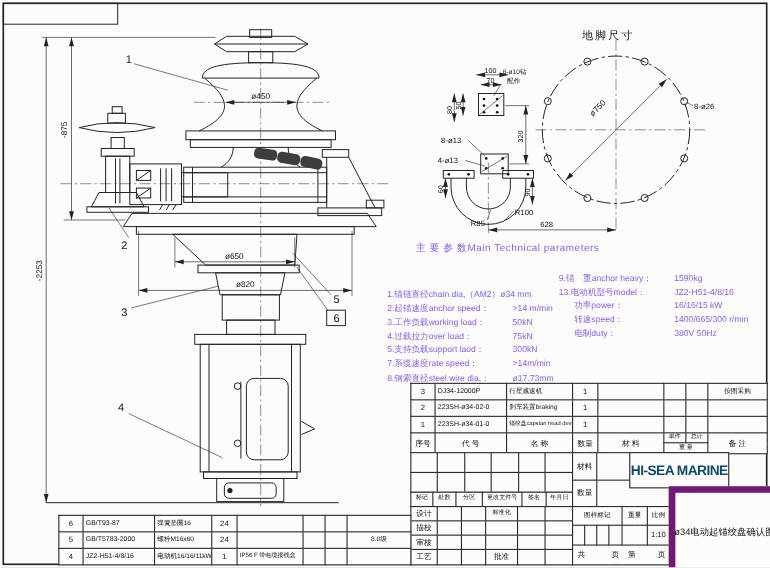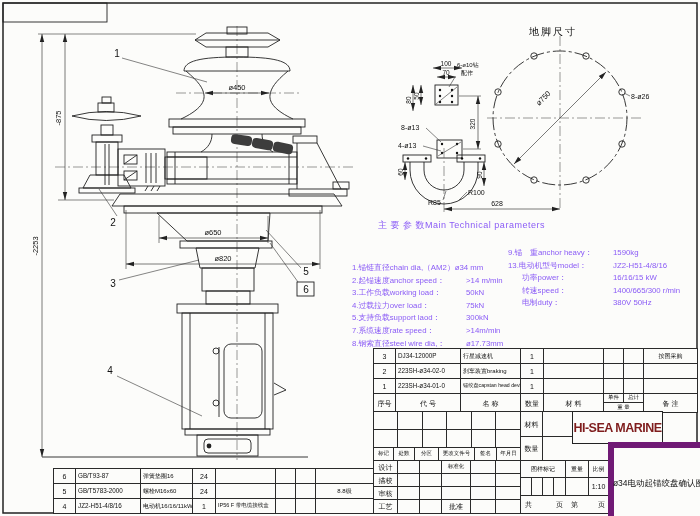--- a/index.html
+++ b/index.html
@@ -29,21 +29,21 @@
   .pcol-left{left:0;top:15px;width:156px;margin-top:28px;}
   .pcol-right{left:156px;top:28px;width:190px;}
   .prow{display:flex;font-size:7.8px;line-height:12.6px;white-space:nowrap;}
   .pcol-left .plabel{width:114px;flex:none;}
   .pcol-right .plabel{width:105px;flex:none;}
   .prow.indent{padding-left:14px;}
   .pcol-right .prow.indent .plabel{width:91px;}
 
   .companyBox{position:absolute;left:572px;top:411px;width:89px;height:31px;border:1px solid #222;
     display:flex;align-items:center;justify-content:center;font-weight:bold;font-size:12.5px;
-    letter-spacing:-0.5px;white-space:nowrap;color:#7f1d1d;background:#fcfcfa;}
+    letter-spacing:-0.5px;white-space:nowrap;color:#0c4a6e;background:#fcfcfa;}
   .titleBox{position:absolute;left:608px;top:442px;width:89px;height:71px;border:6px solid #701a75;
     display:flex;align-items:center;justify-content:center;font-size:8.5px;white-space:nowrap;
     color:#111;background:#fcfcfa;}
   .pagesrow{display:flex;font-size:7px;align-items:center;height:100%;}
   .pagesrow span{display:inline-block;}
   .pg1{margin-left:4px;} .pg2{margin-left:24px;} .pg3{margin-left:8px;} .pg4{margin-left:20px;}
 </style>
 </head>
 <body>
 

